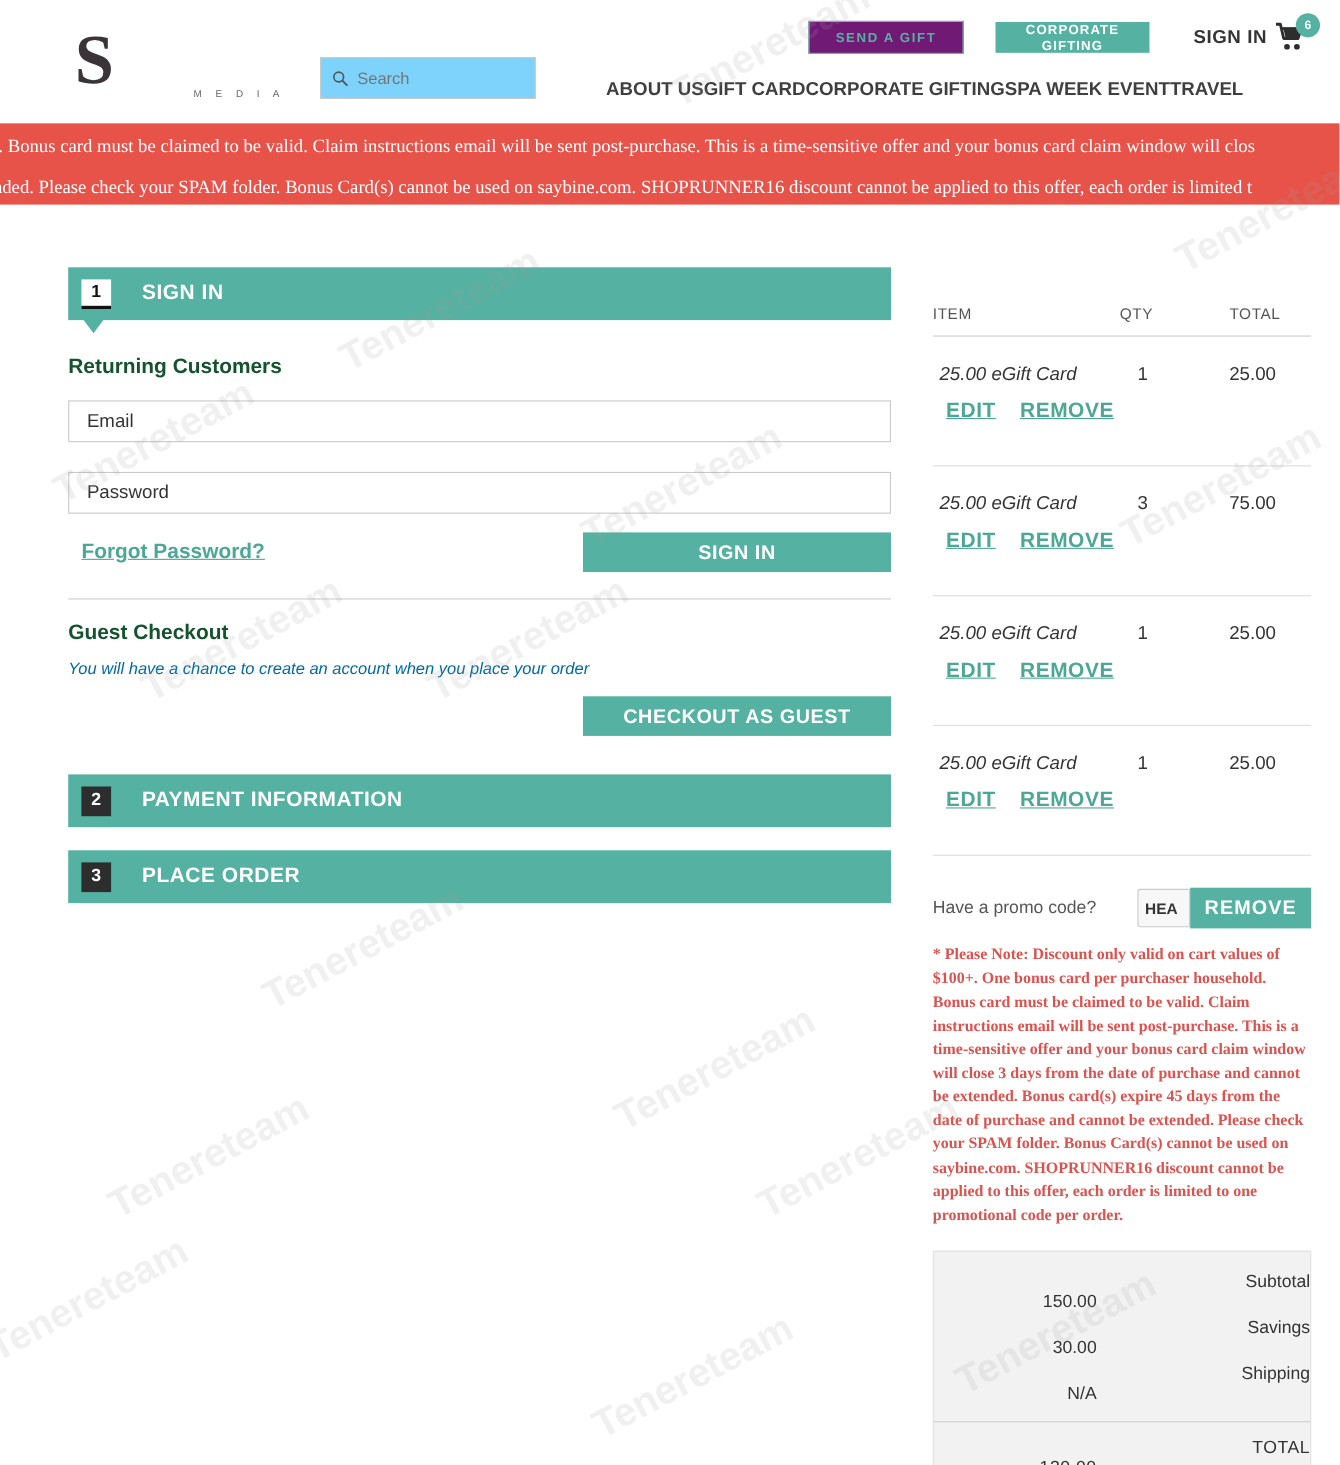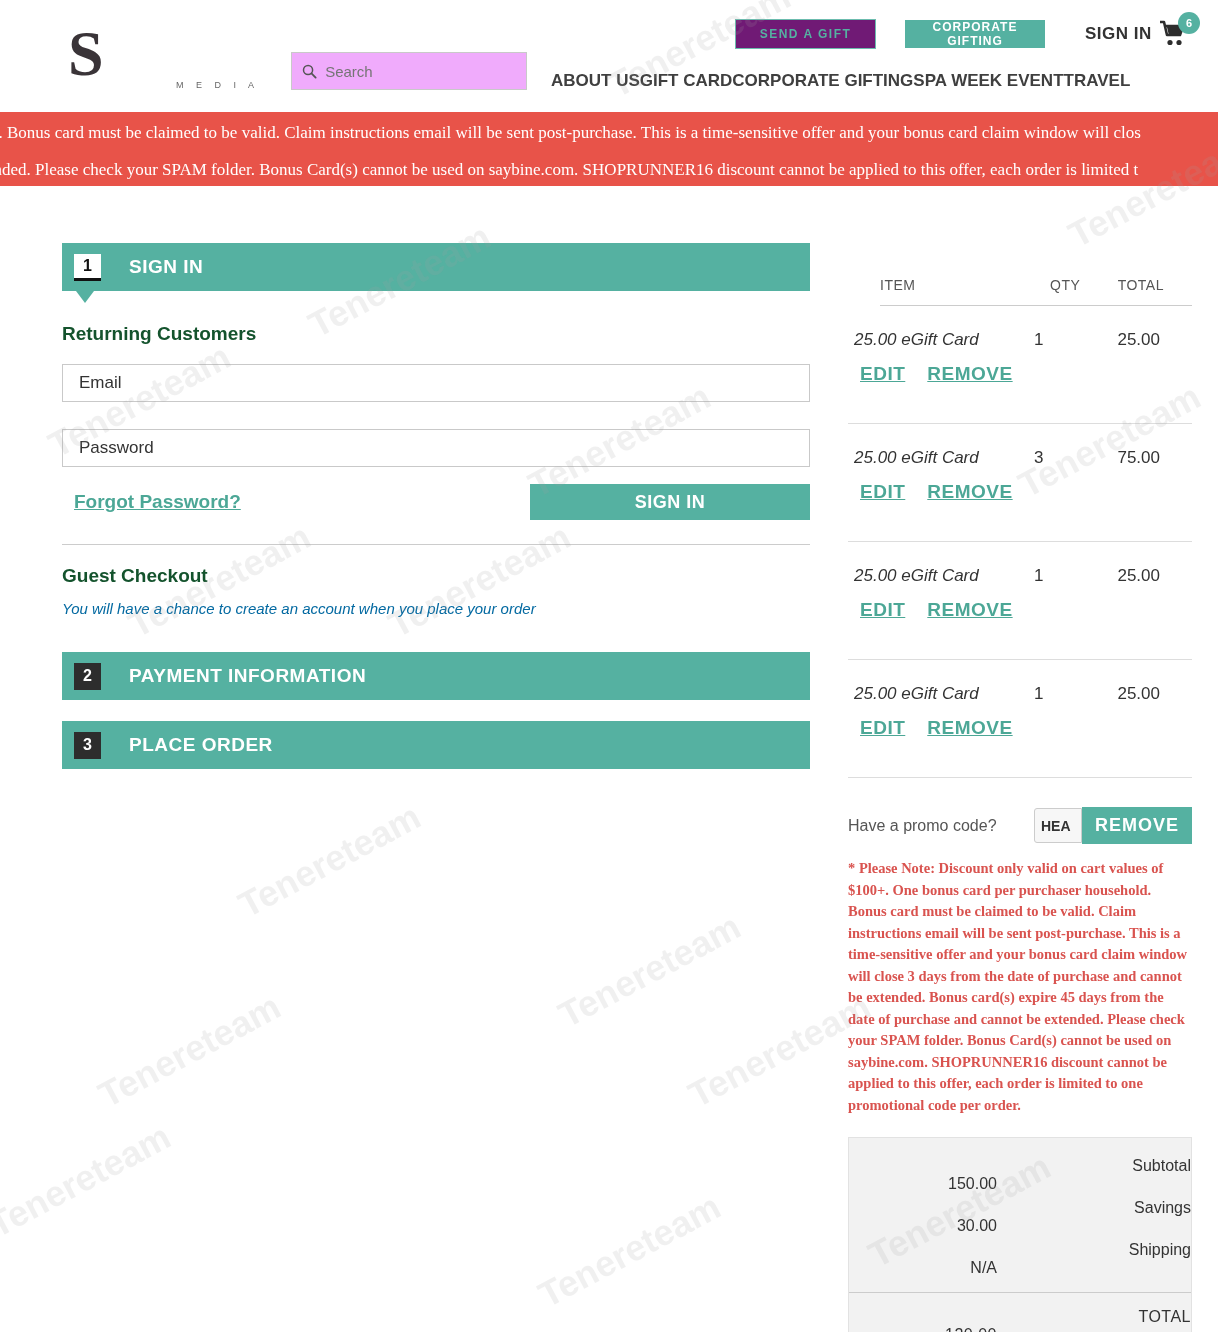--- a/index.html
+++ b/index.html
@@ -20,22 +20,22 @@
   .wm span:nth-child(13){left:-20px;top:1160px;} .wm span:nth-child(14){left:1060px;top:170px;}
   .wm span:nth-child(15){left:380px;top:560px;}
 
   
   .header { position:absolute; left:0; top:0; width:1218px; height:112px; background:#fff; z-index:2; }
   .logo { position:absolute; left:68px; top:28px; width:195px; color:#3a3438; }
   .logo-line { display:flex; align-items:baseline; font-family:"Liberation Serif", serif; }
   .logo-s { font-size:64px; font-weight:bold; line-height:52px; }
   .logo-rest { font-size:37px; font-weight:bold; letter-spacing:1px; }
   .logo-sub { text-align:right; font-size:9px; letter-spacing:5px; color:#666; margin-top:0px; padding-right:4px; }
-  .search { position:absolute; left:291px; top:52px; width:236px; height:38px; border:1px solid #c9c9c9;
-            display:flex; align-items:center; padding:0 10px; background:#f0abfc; }
+  .search { position:absolute; left:291px; top:52px; width:196px; height:38px; border:1px solid #c9c9c9;
+            display:flex; align-items:center; padding:0 10px; background:#7dd3fc; }
   .search input { border:none; outline:none; font-size:15px; color:#555; width:100%; margin-left:8px;
                   font-family:"Liberation Sans", sans-serif; background:transparent; }
   .btn-outline { position:absolute; left:735px; top:19px; width:141px; height:30px; background:#701a75;
                  border:1px solid #6cbcae; color:#55b1a1; font-size:12px; font-weight:bold;
                  letter-spacing:1.5px; cursor:pointer; font-family:"Liberation Sans", sans-serif; }
   .btn-solid { position:absolute; left:905px; top:20px; width:140px; height:28px; background:#55b1a1;
                border:none; color:#fff; font-size:12px; font-weight:bold; letter-spacing:1px;
                cursor:pointer; font-family:"Liberation Sans", sans-serif; }
   .signin-top { position:absolute; left:1085px; top:24px; font-size:17px; font-weight:bold; color:#333;
                 letter-spacing:0.5px; cursor:pointer; }
@@ -74,21 +74,21 @@
               font-weight:800; letter-spacing:0.5px; cursor:pointer; font-family:"Liberation Sans", sans-serif; }
   .divider { border-bottom:1px solid #ccc; margin-top:24px; }
   .guest-note { font-style:italic; font-size:15px; color:#0369a1; margin-top:13px; }
   .guest-btn-row { display:flex; justify-content:flex-end; margin-top:16px; }
   .gap35 { height:35px; } .gap21 { height:21px; }
 
   
   .rightcol { position:absolute; left:848px; top:255px; width:344px; z-index:2; }
   .os-title { font-size:25px; font-weight:bold; color:#555; }
   .os-head { display:flex; margin-top:22px; padding-bottom:12px; border-bottom:1px solid #ccc;
-             font-size:14px; color:#555; letter-spacing:0.5px;margin-left:32px; }
+             font-size:14px; color:#555; letter-spacing:0.5px; }
   .c-item { width:170px; } .c-qty { width:66px; } .c-total { flex:1; text-align:right; padding-right:28px; }
   .os-row { padding:24px 0 38px 0; border-bottom:1px solid #ddd; }
   .os-line { display:flex; font-size:17px; color:#333; }
   .os-name { width:170px; font-style:italic; padding-left:6px; }
   .os-qty { width:66px; padding-left:16px; }
   .os-amt { flex:1; text-align:right; padding-right:32px; }
   .os-links { margin-top:13px; padding-left:12px; display:flex; gap:22px; }
   .os-links span { font-size:19px; letter-spacing:0.5px; }
   .promo { display:flex; align-items:center; margin-top:29px; }
   .promo-label { font-size:16px; color:#555; flex:1; }
@@ -192,20 +192,23 @@
 
     <div class="row-fp">
       <span class="link-teal fp">Forgot Password?</span>
       <button class="btn-teal">SIGN IN</button>
     </div>
 
     <div class="divider"></div>
 
     <div class="sub-heading">Guest Checkout</div>
     <div class="guest-note">You will have a chance to create an account when you place your order</div>
+    <div class="guest-btn-row">
+      <button class="btn-teal">CHECKOUT AS GUEST</button>
+    </div>
 
     <div class="gap35"></div>
     <div class="step-bar">
       <span class="step-num dark">2</span>
       <span class="step-title">PAYMENT INFORMATION</span>
     </div>
 
     <div class="gap21"></div>
     <div class="step-bar">
       <span class="step-num dark">3</span>

